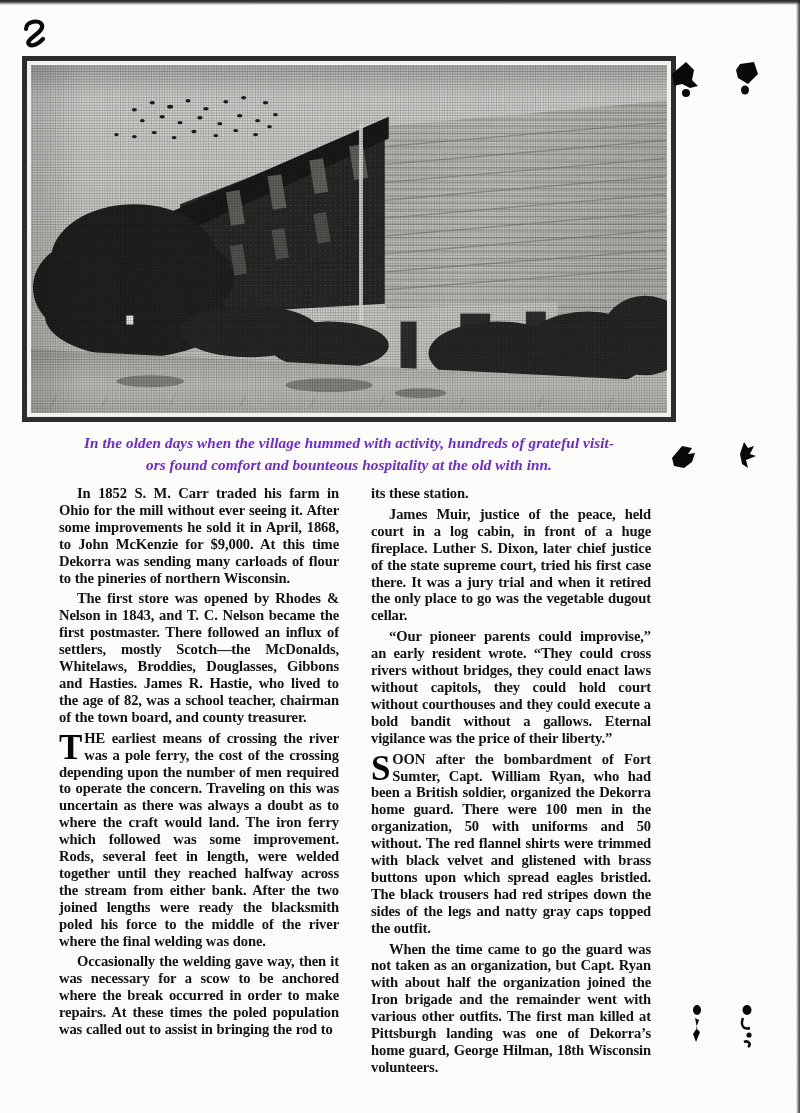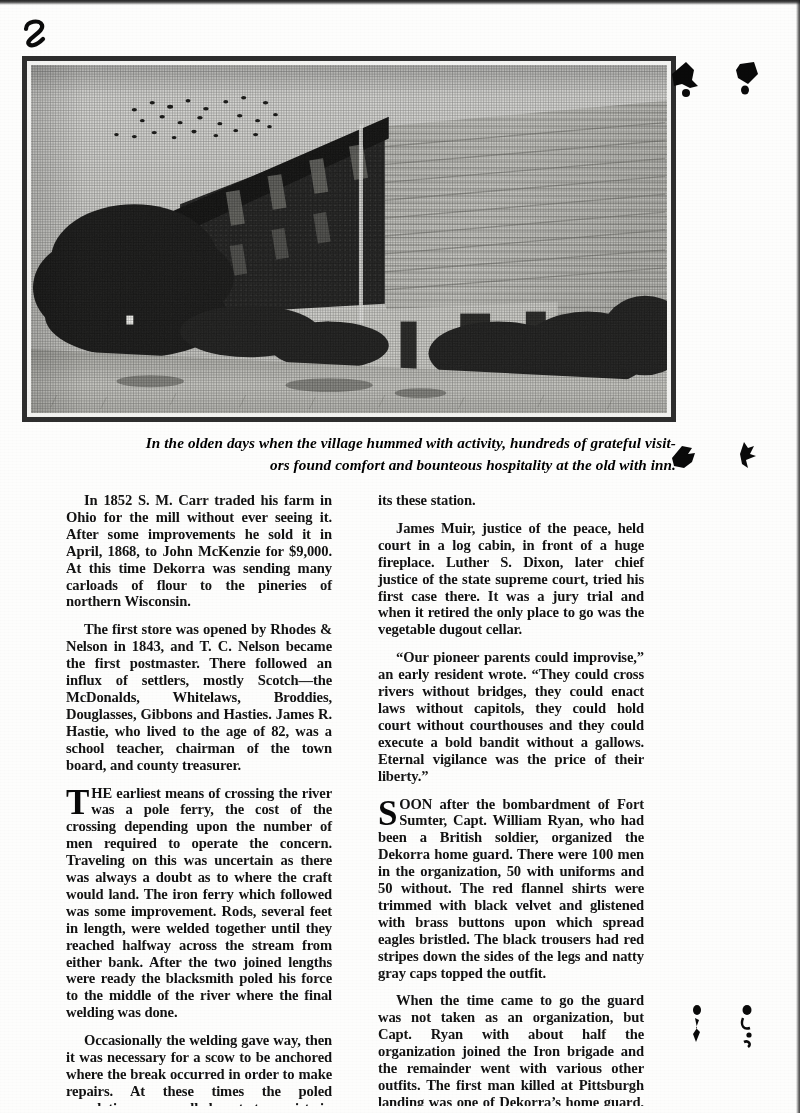--- a/index.html
+++ b/index.html
@@ -90,47 +90,47 @@
     background:
       linear-gradient(180deg, rgba(0,0,0,.16) 0 2%, rgba(0,0,0,0) 9%),
       linear-gradient(90deg, rgba(0,0,0,.10) 0 1.5%, rgba(0,0,0,0) 8%);
   }
 
   
   .caption {
     position: absolute;
     left: 22px; top: 432px;
     width: 654px;
-    text-align: right;
+    text-align: center;
     font-style: italic;
     font-weight: bold;
     font-size: 15.2px;
     line-height: 22px;
     letter-spacing: .1px;
-    color: #000000;
+    color: #6d28d9;
   }
 
   
   .columns {
     position: absolute;
     left: 55px; top: 481px;
     width: 600px; height: 625px;
   }
   .col {
     position: absolute;
     top: 0;
     width: 288px;
     height: 625px;
     overflow: hidden;
   }
   .col-left  { left: 0; }
   .col-right { left: 312px; }
 
   .col p {
-    margin: 11px;
+    margin: 4px;
     text-align: justify;
     text-justify: inter-word;
     font-weight: bold;
     font-size: 14.6px;
     line-height: 16.9px;
     letter-spacing: -.12px;
     word-spacing: .2px;
     color: #131313;
     text-indent: 18px;
   }

